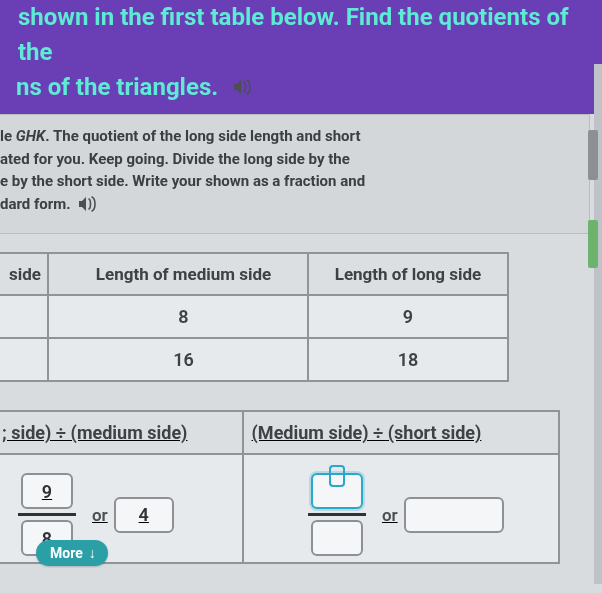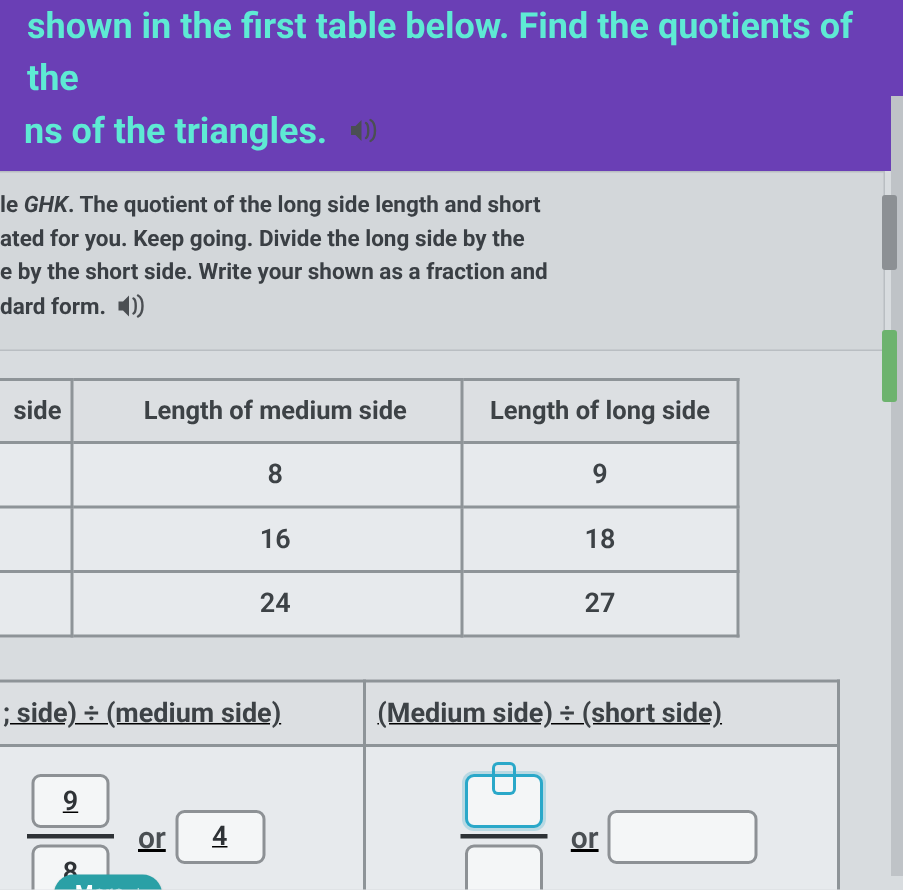--- a/index.html
+++ b/index.html
@@ -58,21 +58,21 @@
     color: #3d4246;
     font-weight: 600;
   }
   table.data th {
     background: #dcdfe2;
     font-weight: 700;
     font-size: 17px;
   }
   table.data .c0 { width: 48px; padding-left:2px; padding-right:6px; text-align:right; border-left:none;}
   table.data .c1 { width: 260px; padding-left: 25px; }
-  table.data .c2 { width: 184px; }
+  table.data .c2 { width: 200px; }
 
   .gap { height: 28px; }
 
   table.quot {
     border-collapse: collapse;
     background: #e7eaed;
     font-size: 18px;
     width: 560px;
     text-decoration: underline;
   }
@@ -127,21 +127,21 @@
   }
   .fraction .numbox.active::before { left:16px; border-right:none; border-radius:4px 0 0 4px;}
   .fraction .numbox.active::after { right:16px; border-left:none; border-radius:0 4px 4px 0;}
   .fraction .bar {
     width: 58px;
     height: 3px;
     background: #2e3236;
     margin: 4px 0;
   }
   .or {
-    font-size: 20px;
+    font-size: 17px;
     color: #4a4f53;
     font-weight: 600;
     margin: 0 6px;
     align-self: center;
   }
   .decbox {
     border: 2px solid #8d9195;
     border-radius: 6px;
     min-width: 100px;
     min-height: 36px;
@@ -252,25 +252,20 @@
     </tr>
     <tr>
       <td class="c0"></td>
       <td class="c1">8</td>
       <td class="c2">9</td>
     </tr>
     <tr>
       <td class="c0"></td>
       <td class="c1">16</td>
       <td class="c2">18</td>
-    </tr>
-    <tr>
-      <td class="c0"></td>
-      <td class="c1">24</td>
-      <td class="c2">27</td>
     </tr>
   </tbody>
     </table>
 
   <div class="gap"></div>
 
   <table class="quot">
     <tbody>
         <tr>
       <th style="width:230px; text-align:left; padding-left:2px;">; side) ÷ (medium side)</th>

